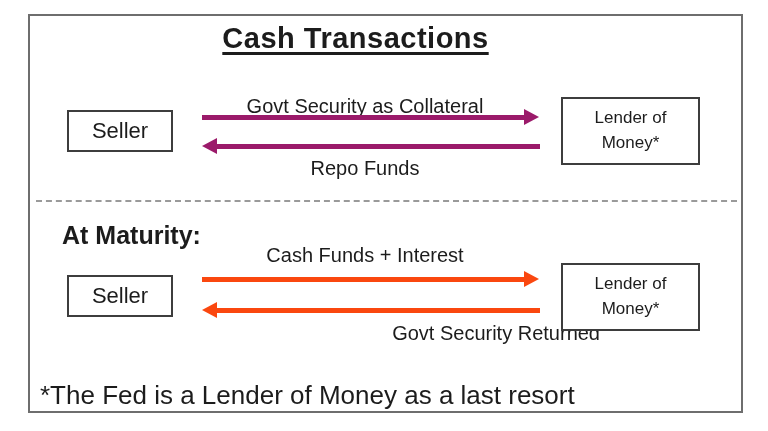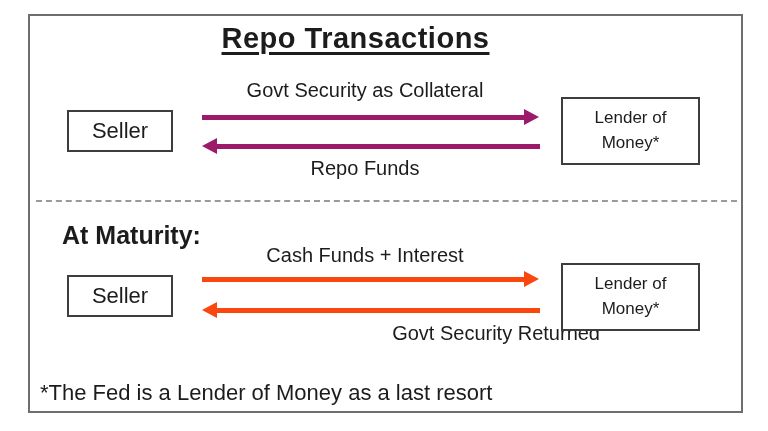--- a/index.html
+++ b/index.html
@@ -42,21 +42,21 @@
   .seller-top    { left: 67px;  top: 110px; width: 106px; height: 42px; font-size: 22px; }
   .lender-top    { left: 561px; top: 97px;  width: 139px; height: 68px; }
   .seller-bottom { left: 67px;  top: 275px; width: 106px; height: 42px; font-size: 22px; }
   .lender-bottom { left: 561px; top: 263px; width: 139px; height: 68px; }
 
   .flow-label {
     left: 130px; width: 470px;
     text-align: center;
     font-size: 20px;
   }
-  .lbl-collateral { top: 79px; }
+  .lbl-collateral { top: 95px; }
   .lbl-cashfunds  { top: 157px; }
   .lbl-interest   { top: 244px; }
   .lbl-returned   { top: 322px; text-align: right; }
 
   .shaft { height: 5px; }
   .shaft.repo     { background: var(--repo-arrow, #9b1a6a); }
   .shaft.maturity { background: var(--maturity-arrow, #fa470f); }
 
   .head { width: 0; height: 0; border-style: solid; }
   .head.right { border-width: 8px 0 8px 15px; border-color: transparent; }
@@ -81,29 +81,29 @@
     border-top: 2px dashed var(--divider, #9a9a9a);
   }
 
   .maturity-heading {
     left: 62px; top: 221px;
     font-size: 25px; font-weight: 800;
   }
 
   .footnote {
     left: 40px; top: 380px;
-    font-size: 22px;
+    font-size: 26px;
   }
 </style>
 </head>
 <body>
 
 <div class="abs frame"></div>
 
-<div class="abs title">Repo Transactions</div>
+<div class="abs title">Cash Transactions</div>
 
 <div class="abs flow-label lbl-collateral">Govt Security as Collateral</div>
 
 <div class="abs shaft repo r1-shaft"></div>
 <div class="abs head right repo r1-head"></div>
 
 <div class="abs head left repo l1-head"></div>
 <div class="abs shaft repo l1-shaft"></div>
 
 <div class="abs flow-label lbl-cashfunds">Repo Funds</div>

